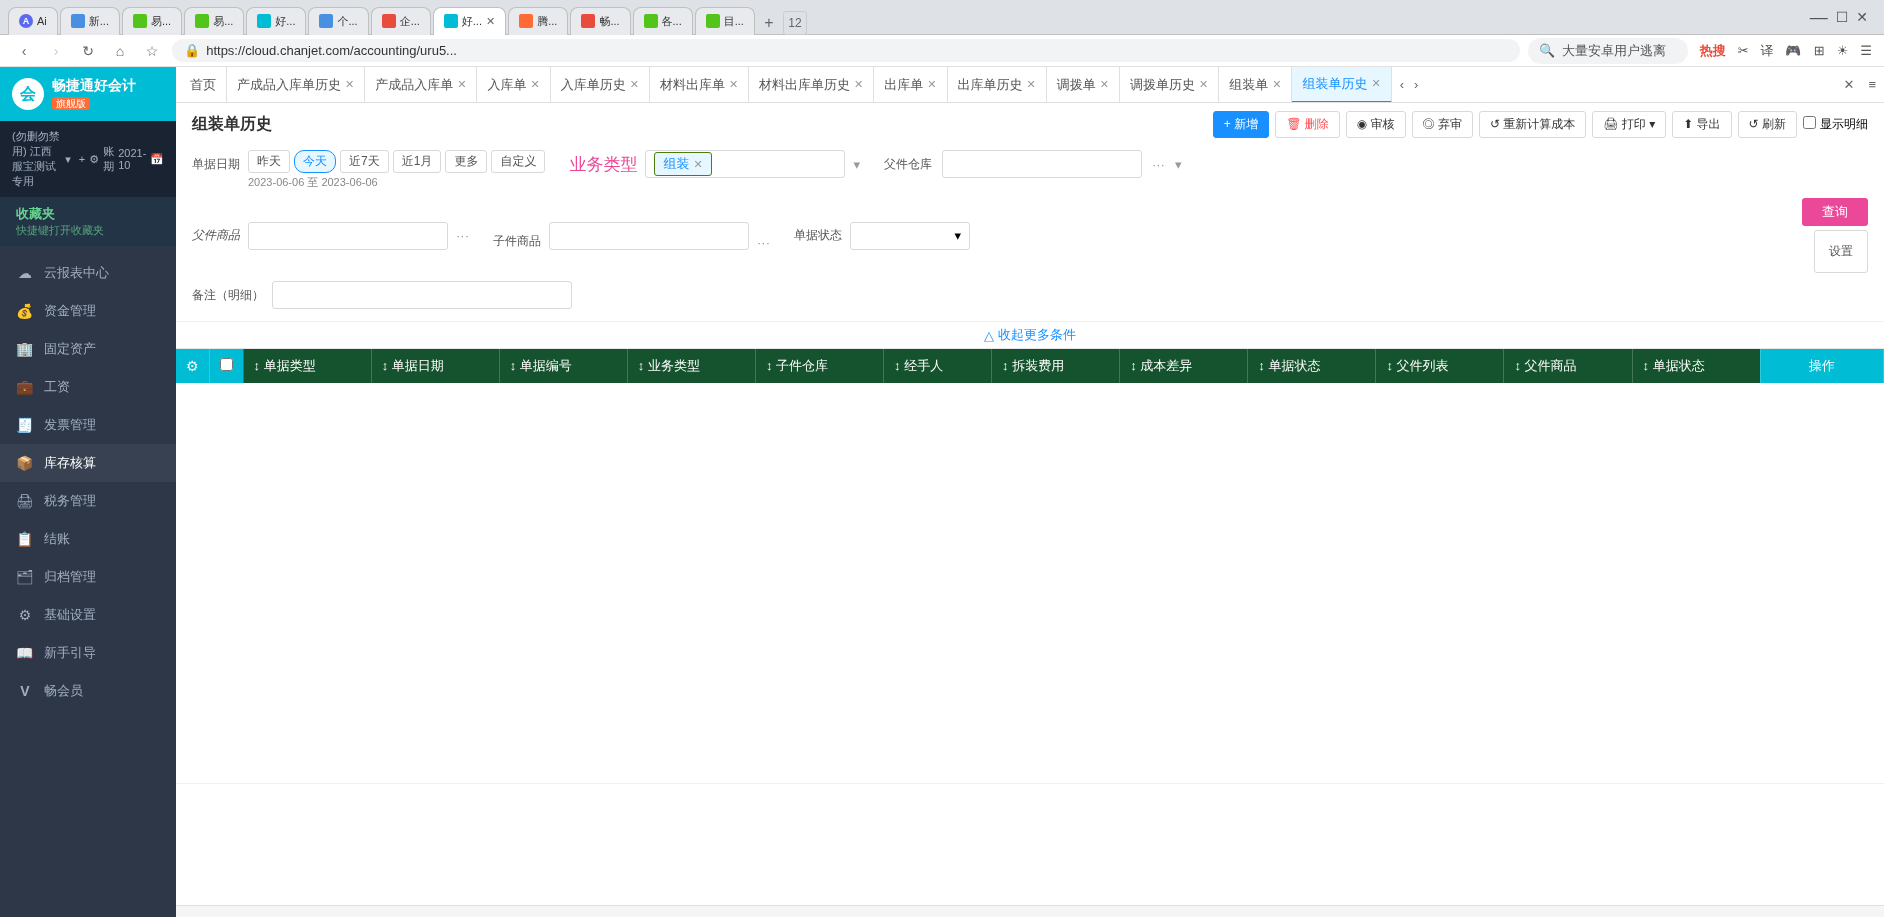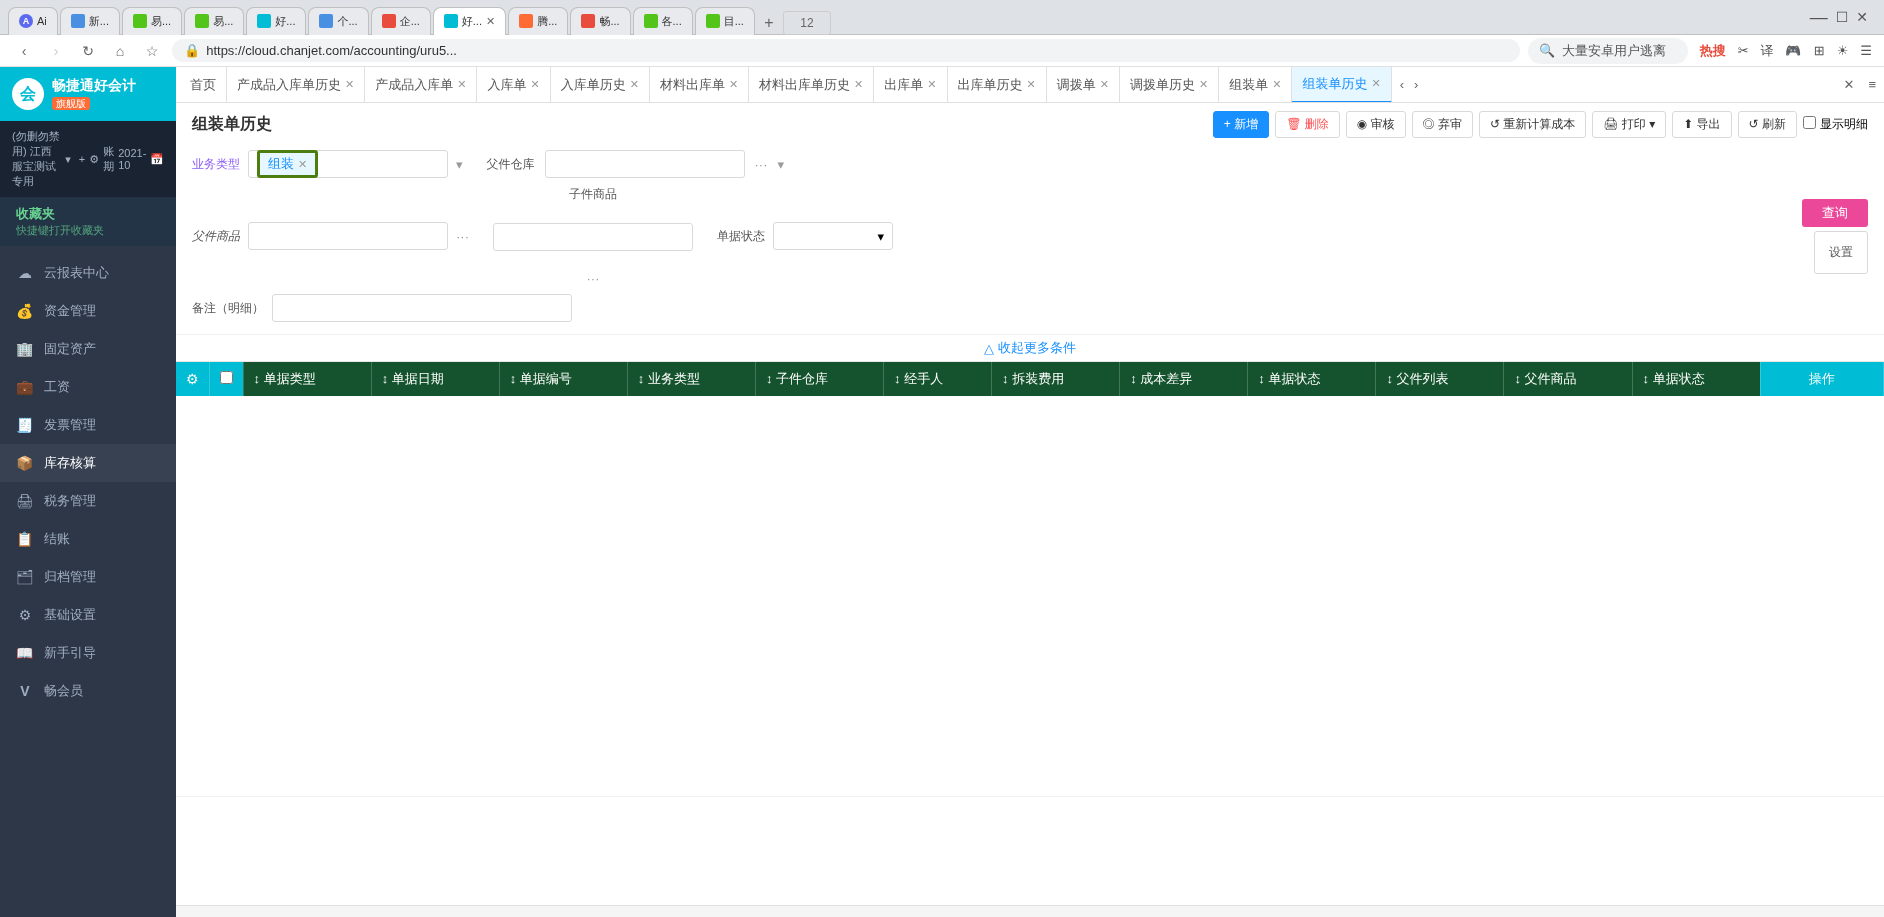--- a/index.html
+++ b/index.html
@@ -39,21 +39,21 @@
 
     
     .page-tabs { background: #fff; border-bottom: 1px solid #e0e0e0; display: flex; align-items: center; height: 36px; overflow-x: auto; white-space: nowrap; padding: 0 4px; }
     .page-tab { display: inline-flex; align-items: center; padding: 0 10px; height: 36px; font-size: 12px; color: #555; cursor: pointer; border-right: 1px solid #e0e0e0; white-space: nowrap; }
     .page-tab.active { background: #e6f7ff; color: #1890ff; border-bottom: 2px solid #1890ff; }
     .page-tab-close { margin-left: 4px; color: #999; font-size: 11px; }
     .toolbar-btn { display: flex; align-items: center; gap: 4px; padding: 4px 10px; border: 1px solid #d9d9d9; border-radius: 3px; cursor: pointer; font-size: 12px; color: #333; background: #fff; white-space: nowrap; }
     .toolbar-btn.danger { color: #ff4d4f; border-color: #d9d9d9; }
     .date-btn { padding: 2px 8px; border: 1px solid #d9d9d9; border-radius: 3px; cursor: pointer; font-size: 12px; color: #555; background: #fff; }
     .date-btn.active { background: #e6f7ff; border-color: #1890ff; color: #1890ff; border-radius: 10px; }
-    .filter-tag { display: inline-flex; align-items: center; gap: 4px; background: #e6f7ff; border: 3px solid #4d7c0f; border-radius: 3px; padding: 2px 8px; font-size: 12px; color: #1890ff; }
+    .filter-tag { display: inline-flex; align-items: center; gap: 4px; background: #e6f7ff; border: 1px solid #4d7c0f; border-radius: 3px; padding: 2px 8px; font-size: 12px; color: #1890ff; }
     .filter-tag-close { cursor: pointer; color: #999; font-size: 11px; }
 
     
     .table-container { flex: 1; overflow: auto; background: #fff; }
     .data-table { width: 100%; border-collapse: collapse; }
     .data-table th { background: #14532d; color: #fff; padding: 8px 10px; font-size: 12px; font-weight: normal; text-align: left; white-space: nowrap; border-right: 1px solid rgba(255,255,255,0.2); cursor: pointer; }
     .data-table th:first-child { width: 36px; }
     .data-table td { padding: 8px 10px; font-size: 12px; border-bottom: 1px solid #f0f0f0; color: #333; }
 
     
@@ -108,21 +108,21 @@
     </div>
     <div class="tab">
       <div class="tab-icon" style="background:#52c41a;"></div>
       <span style="font-size:11px;">各...</span>
     </div>
     <div class="tab">
       <div class="tab-icon" style="background:#52c41a;"></div>
       <span style="font-size:11px;">目...</span>
     </div>
     <div style="width:24px;height:24px;display:flex;align-items:center;justify-content:center;cursor:pointer;font-size:16px;color:#666;">+</div>
-    <div style="width:48px;height:24px;display:flex;align-items:center;justify-content:center;cursor:pointer;font-size:12px;color:#666;border:1px solid #ccc;border-radius:3px;margin-left:2px;">12</div>
+    <div style="width:24px;height:24px;display:flex;align-items:center;justify-content:center;cursor:pointer;font-size:12px;color:#666;border:1px solid #ccc;border-radius:3px;margin-left:2px;">12</div>
   </div>
   <div class="browser-controls">
     <div style="display:flex;align-items:center;gap:8px;margin-left:8px;">
       <div style="font-size:18px;cursor:pointer;color:#555;">—</div>
       <div style="font-size:14px;cursor:pointer;color:#555;">☐</div>
       <div style="font-size:14px;cursor:pointer;color:#555;">✕</div>
     </div>
   </div>
 </div>
 
@@ -315,23 +315,37 @@
             <input type="checkbox" style="">
             显示明细
           </label>
         </div>
       </div>
 
       <div style="padding:8px 16px;">
 
         <div style="display:flex;align-items:flex-start;gap:24px;margin-bottom:8px;">
 
+          <div style="display:flex;align-items:flex-start;gap:8px;">
+            <span style="color:#555;font-size:12px;line-height:28px;white-space:nowrap;">单据日期</span>
+            <div style="display:flex;flex-direction:column;gap:2px;">
+              <div style="display:flex;align-items:center;gap:4px;">
+                <button class="date-btn">昨天</button>
+                <button class="date-btn active">今天</button>
+                <button class="date-btn">近7天</button>
+                <button class="date-btn">近1月</button>
+                <button class="date-btn">更多</button>
+                <button class="date-btn">自定义</button>
+              </div>
+              <div style="font-size:11px;color:#888;">2023-06-06 至 2023-06-06</div>
+            </div>
+          </div>
 
           <div style="display:flex;align-items:center;gap:8px;">
-            <span style="color:#8b5cf6;font-size:12px;white-space:nowrap;">业务类型</span>
+            <span style="color:#ec4899;font-size:17px;white-space:nowrap;">业务类型</span>
             <div style="display:flex;align-items:center;gap:4px;border:1px solid #d9d9d9;border-radius:3px;padding:2px 8px;min-width:200px;height:28px;">
               <div class="filter-tag">
                 <span>组装</span>
                 <span class="filter-tag-close">✕</span>
               </div>
             </div>
             <span style="color:#999;cursor:pointer;">▾</span>
           </div>
 
           <div style="display:flex;align-items:center;gap:10px;">
@@ -343,21 +357,21 @@
         </div>
 
         <div style="display:flex;align-items:center;gap:24px;margin-bottom:8px;">
 
           <div style="display:flex;align-items:center;gap:8px;">
             <span style="color:#555;font-size:12px;white-space:nowrap;font-style:italic;">父件商品</span>
             <div style="border:1px solid #d9d9d9;border-radius:3px;padding:2px 8px;min-width:200px;height:28px;"></div>
             <span style="color:#999;cursor:pointer;">···</span>
           </div>
 
-          <div style="display:flex;align-items:center;gap:20px;flex-direction:column;">
+          <div style="display:flex;align-items:flex-end;gap:8px;">
             <span style="color:#555;font-size:12px;white-space:nowrap;">子件商品</span>
             <div style="border:1px solid #d9d9d9;border-radius:3px;padding:2px 8px;min-width:200px;height:28px;"></div>
             <span style="color:#999;cursor:pointer;">···</span>
           </div>
 
           <div style="display:flex;align-items:center;gap:8px;">
             <span style="color:#555;font-size:12px;white-space:nowrap;">单据状态</span>
             <div style="display:flex;align-items:center;border:1px solid #d9d9d9;border-radius:3px;padding:2px 8px;min-width:120px;height:28px;background:#fff;">
               <span style="flex:1;"></span>
               <span>▾</span>

